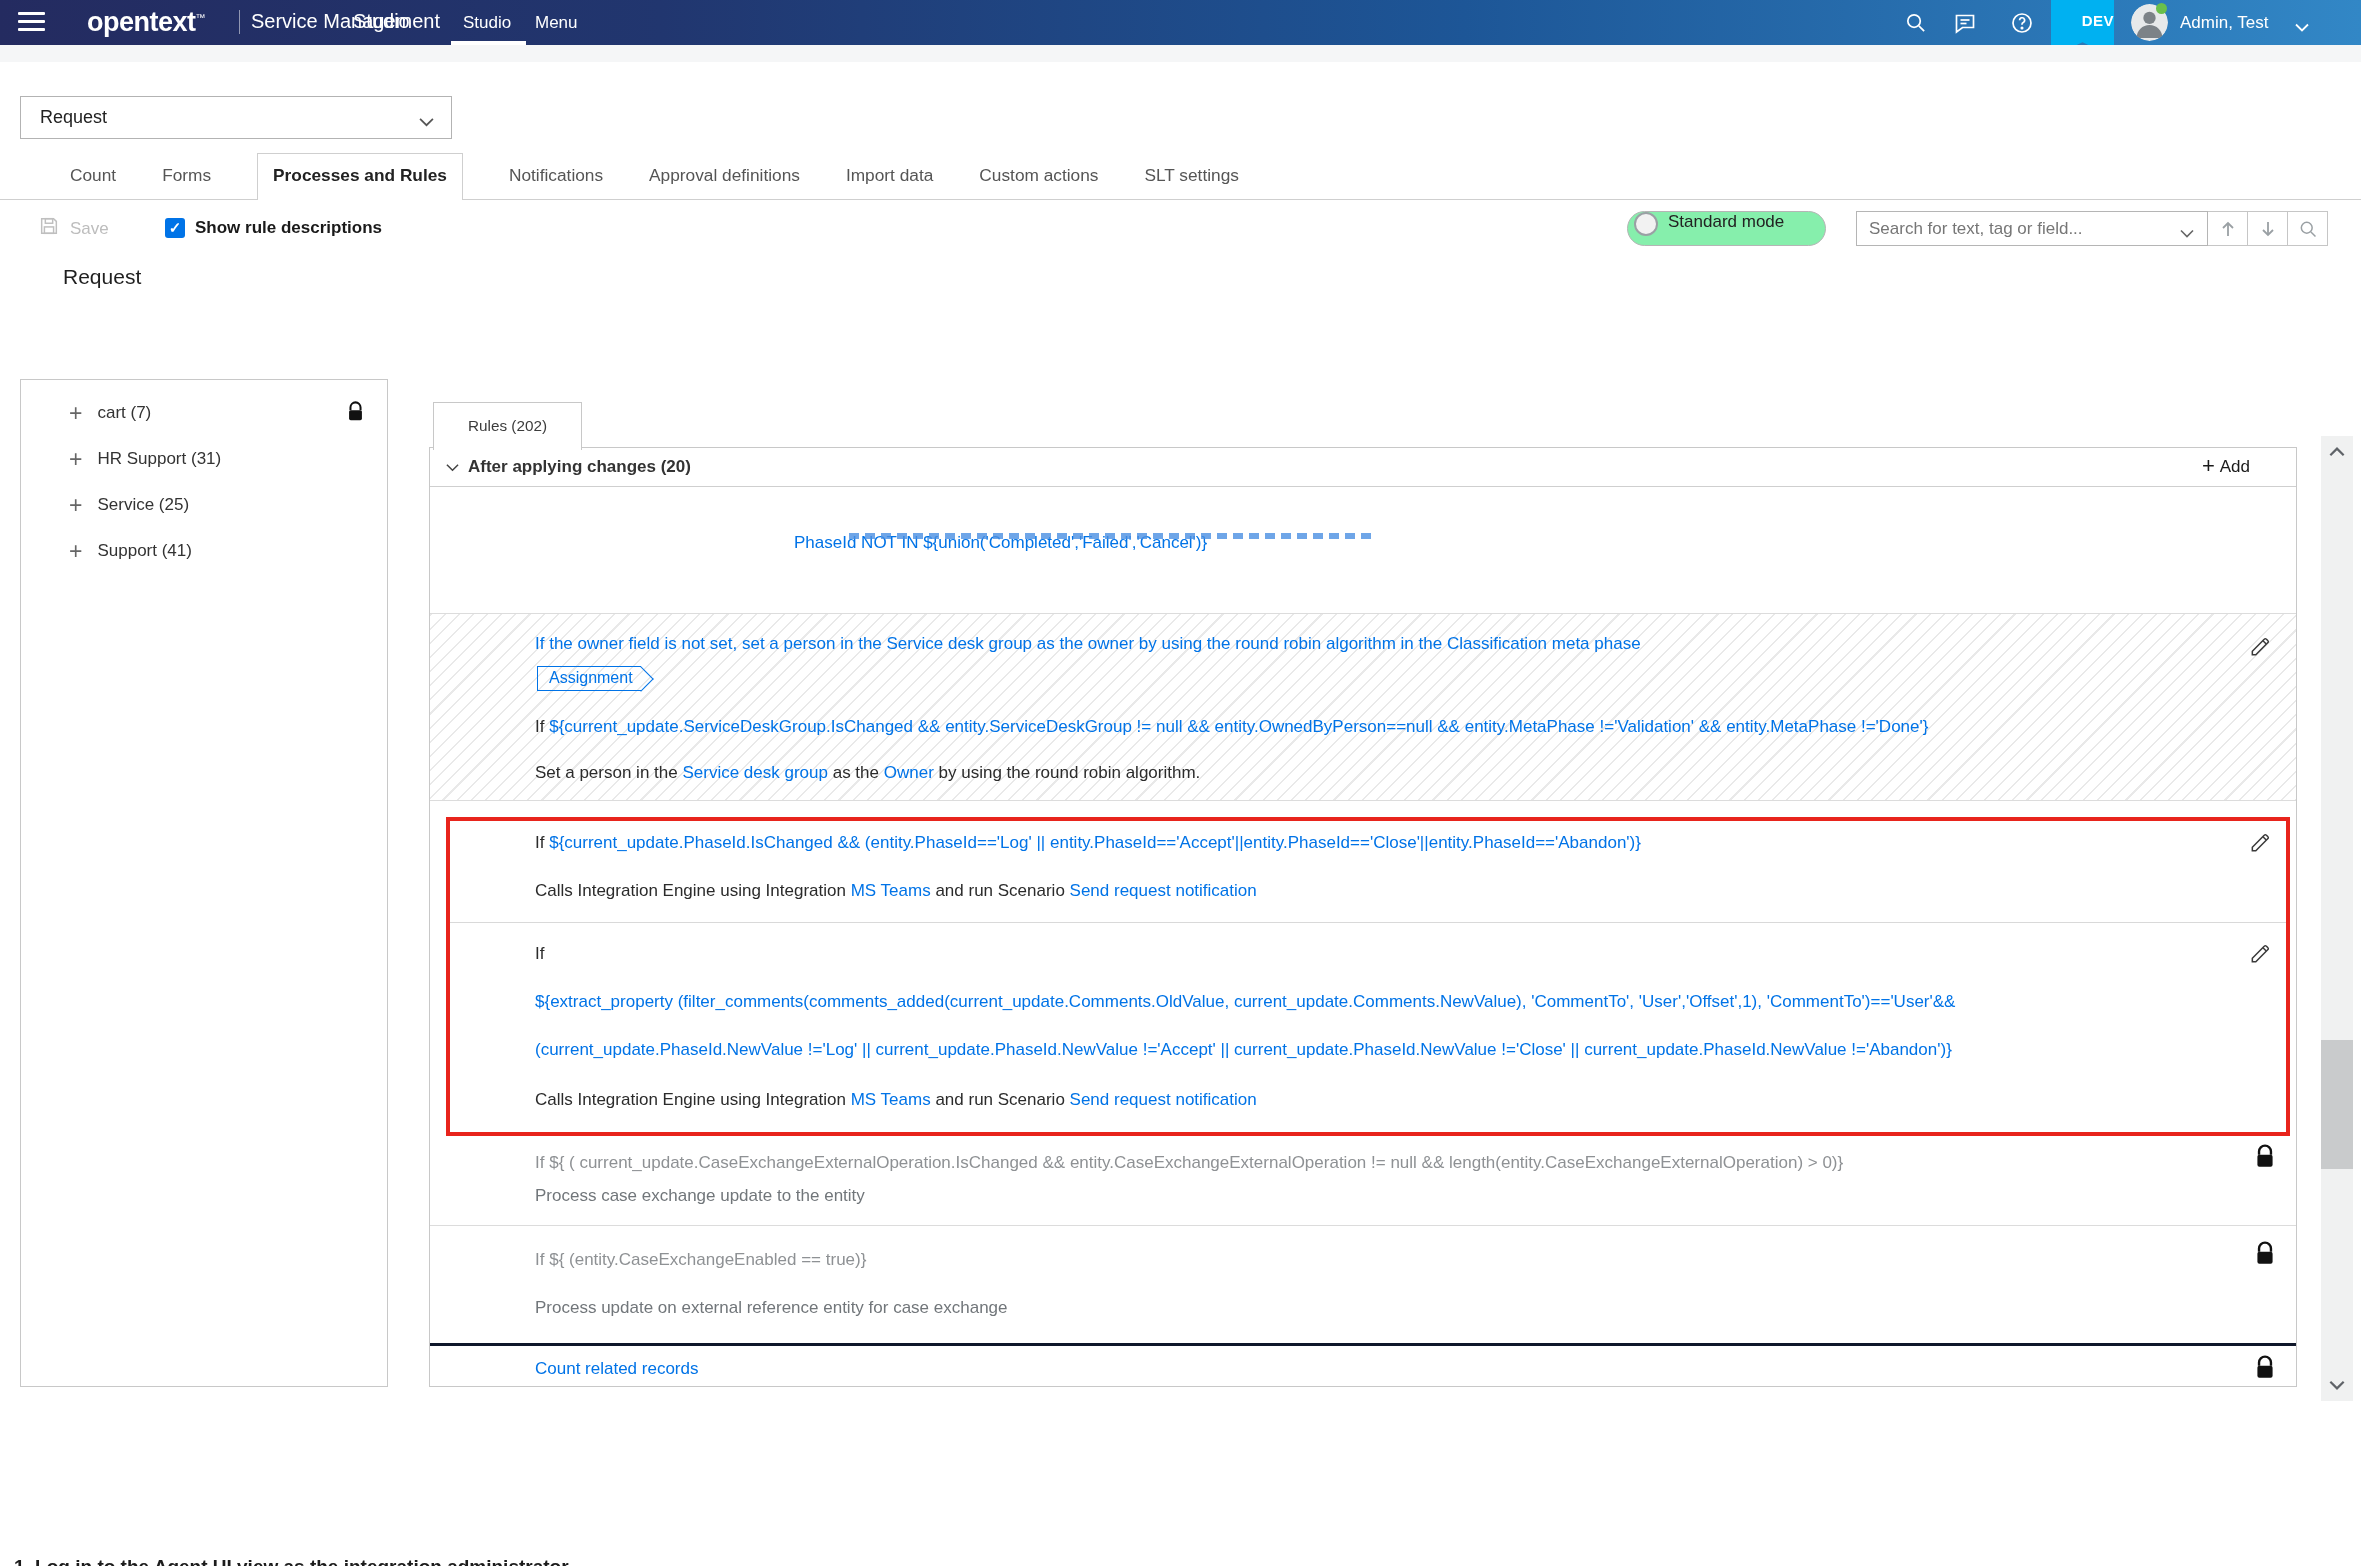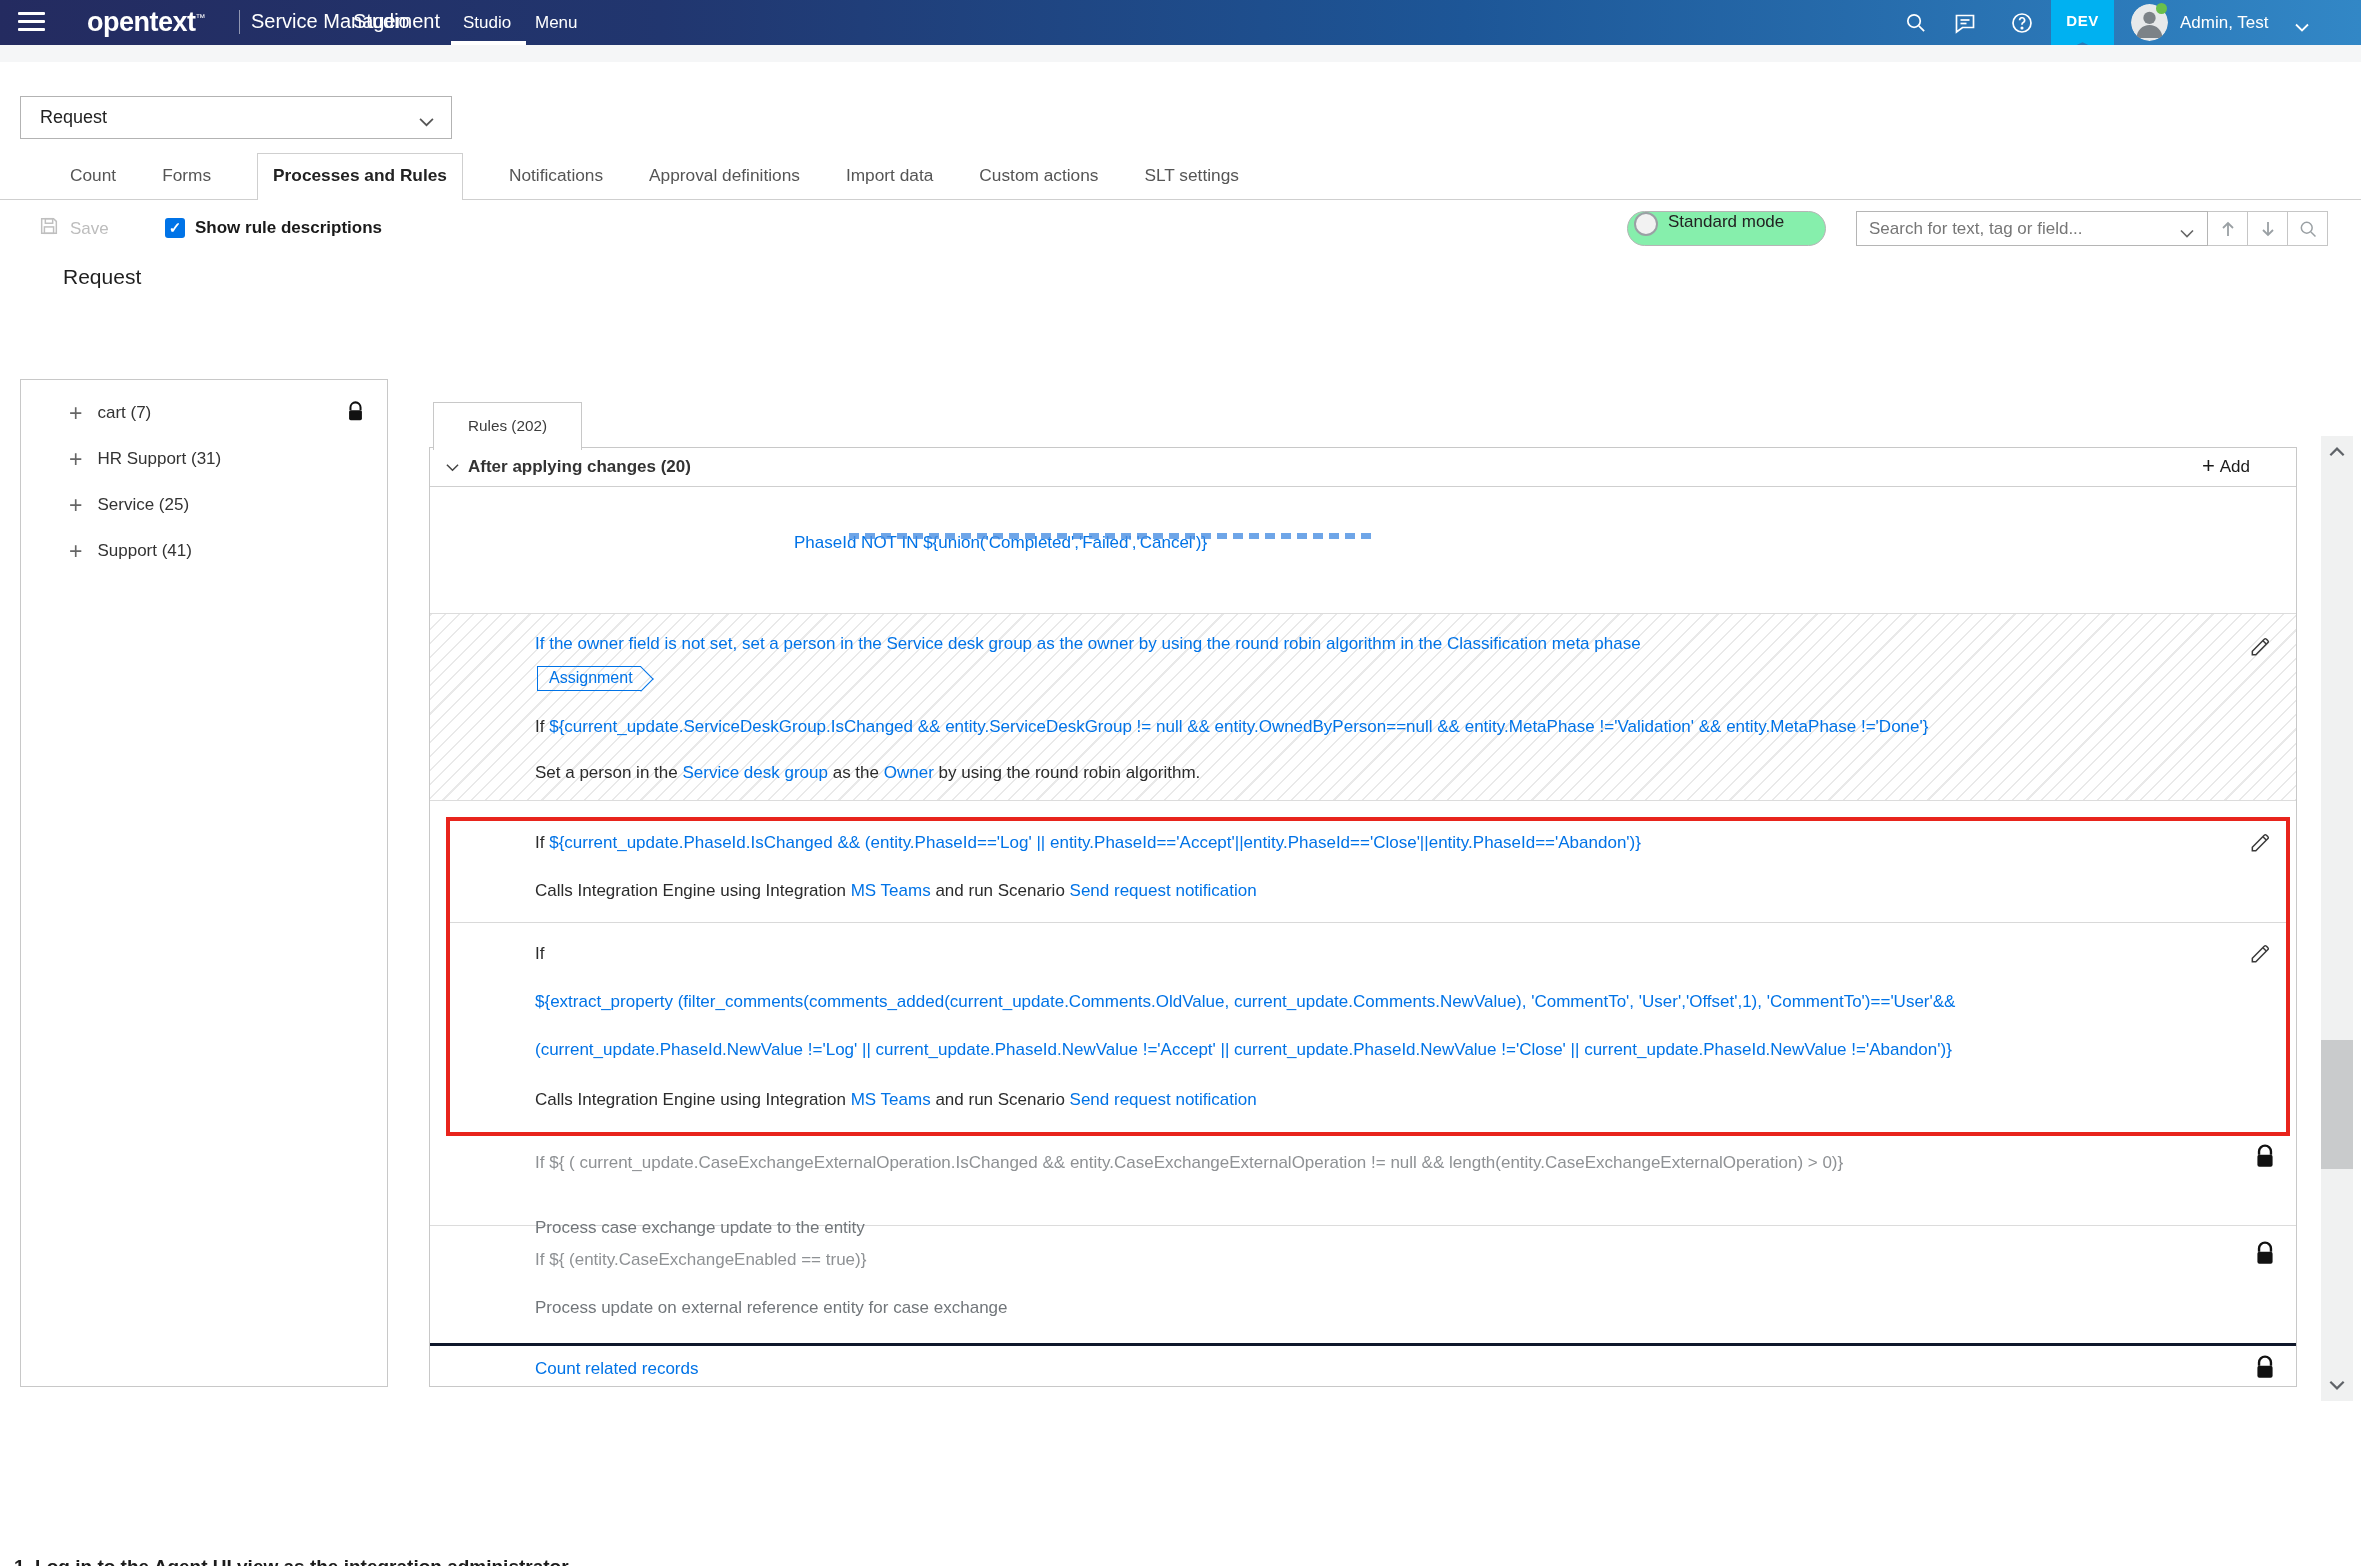--- a/index.html
+++ b/index.html
@@ -13,21 +13,21 @@
   #brand{position:absolute;left:87px;top:7px;color:#fff;font-size:27px;font-weight:700;letter-spacing:-0.5px;}
   #brand sup{font-size:10px;font-weight:400;}
   #brand-divider{position:absolute;left:239px;top:10px;width:1px;height:24px;background:rgba(255,255,255,.5);}
   #product{position:absolute;left:251px;top:10px;color:#fff;font-size:20px;}
   #crumb{position:absolute;left:353px;top:10px;color:#fff;font-size:20px;}
   .nav-item{position:absolute;top:13px;color:#fff;font-size:17px;cursor:pointer;}
   #nav-underline{position:absolute;left:451px;top:41px;width:75px;height:4px;background:#fff;}
   .h-icon{position:absolute;top:11px;width:24px;height:24px;cursor:pointer;}
   #dev-badge{position:absolute;left:2051px;top:0;width:63px;height:57px;background:#00b1f1;
     clip-path:polygon(0 0,100% 0,100% 100%,50% 74%,0 100%);color:#fff;font-weight:700;
-    font-size:15px;text-align:center;padding-top:12px;box-sizing:border-box;letter-spacing:0.5px;cursor:pointer;}
+    font-size:15px;text-align:right;padding-top:12px;box-sizing:border-box;letter-spacing:0.5px;cursor:pointer;}
   #avatar{position:absolute;left:2131px;top:4px;width:37px;height:37px;border-radius:50%;overflow:visible;cursor:pointer;}
   #presence-dot{position:absolute;left:2156px;top:3px;width:11px;height:11px;border-radius:50%;background:#6abf4b;}
   #user-name{position:absolute;left:2180px;top:13px;color:#fff;font-size:17px;cursor:pointer;}
   #user-chevron{position:absolute;left:2295px;top:18px;}
   
   #substrip{position:absolute;left:0;top:45px;width:2361px;height:17px;background:#f5f6f7;}
   
   #entity-select{position:absolute;left:20px;top:96px;width:432px;height:43px;border:1px solid #b3b3b3;
     background:#fff;box-sizing:border-box;cursor:pointer;}
   #entity-select .val{position:absolute;left:19px;top:0;line-height:41px;font-size:18px;color:#222;}
@@ -105,21 +105,21 @@
     transform:translateY(-50%) rotate(45deg);border-top:1px solid #0073e7;border-right:1px solid #0073e7;}
   .red-gap{height:16px;}
   .red-group{margin:0 6px 0 16px;border:4px solid #e8241c;}
   .red-group .rule-row{padding-left:85px;padding-right:63px;}
   .r-red-a{height:102px;border-bottom:1px solid #d9d9d9;padding-top:10px;}
   .r-red-a .desc-line{margin-top:25px;}
   .r-red-b{height:209px;padding-top:19px;}
   .r-red-b .cond-line.extra{margin-top:25px;}
   .r-red-b .desc-line{margin-top:27px;}
   .r-lock-a{height:90px;border-bottom:1px solid #dcdcdc;padding-top:15px;}
-  .r-lock-a .desc-line{margin-top:42px;}
+  .r-lock-a .desc-line{margin-top:10px;}
   .r-lock-b{height:120px;border-bottom:3px solid #0f172a;padding-top:22px;}
   .r-lock-b .desc-line{margin-top:25px;}
   .r-tail{height:55px;padding-top:12px;}
   .row-action{position:absolute;right:22px;top:18px;cursor:pointer;}
   .r-red-a .row-action{top:8px;right:12px;}
   .r-red-b .row-action{top:17px;right:12px;}
   .r-lock-a .row-action{top:8px;right:20px;cursor:default;}
   .r-lock-b .row-action{top:15px;right:20px;cursor:default;}
   .r-tail .row-action{top:9px;right:20px;cursor:default;}
   .r-hatched .row-action{top:19px;}

